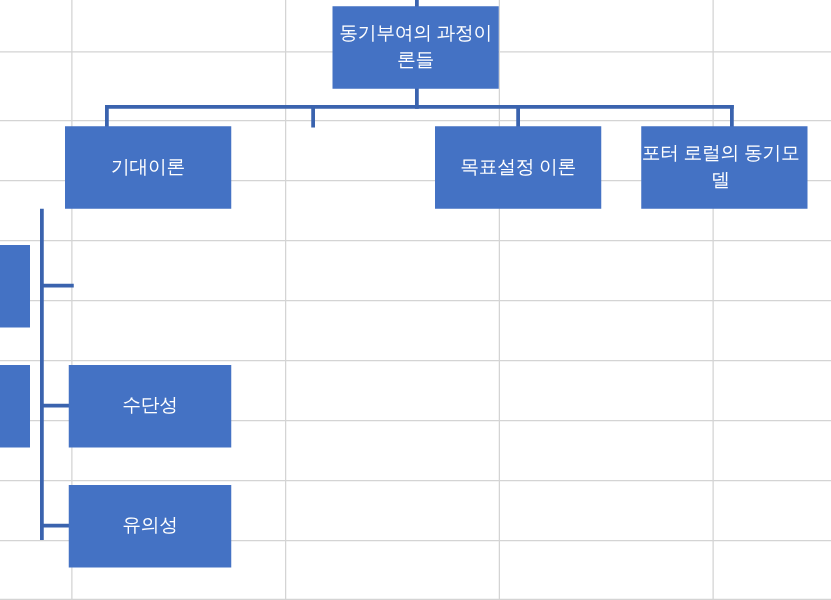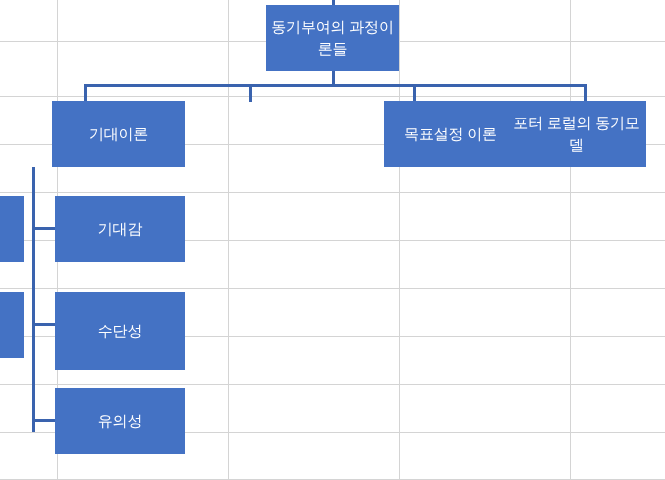--- a/index.html
+++ b/index.html
@@ -121,30 +121,27 @@
     <span class="node-text"></span>
   </div>
 
   <div class="node wrap" style="left:266px; top:5px; width:133px; height:66px;">
     <span class="node-text">동기부여의 과정이론들</span>
   </div>
 
   <div class="node" style="left:19px; top:101px; width:133px; height:66px;margin-left:33px;">
     <span class="node-text">기대이론</span>
   </div>
-  <div class="node" style="left:348px; top:101px; width:133px; height:66px;margin-left:36px;">
+  <div class="node" style="left:348px; top:101px; width:133px; height:66px;">
     <span class="node-text">목표설정 이론</span>
   </div>
   <div class="node wrap overflow" style="left:513px; top:101px; width:133px; height:66px;">
     <span class="node-text">포터 로럴의 동기모델</span>
   </div>
 
-  <div class="node" style="left:55px; top:196px; width:130px; height:66px;">
-    <span class="node-text">기대감</span>
-  </div>
-  <div class="node" style="left:55px; top:292px; width:130px; height:78px;">
+  <div class="node" style="left:55px; top:292px; width:130px; height:66px;">
     <span class="node-text">수단성</span>
   </div>
   <div class="node" style="left:55px; top:388px; width:130px; height:66px;">
     <span class="node-text">유의성</span>
   </div>
 
 </div>
 
 </body></html>

